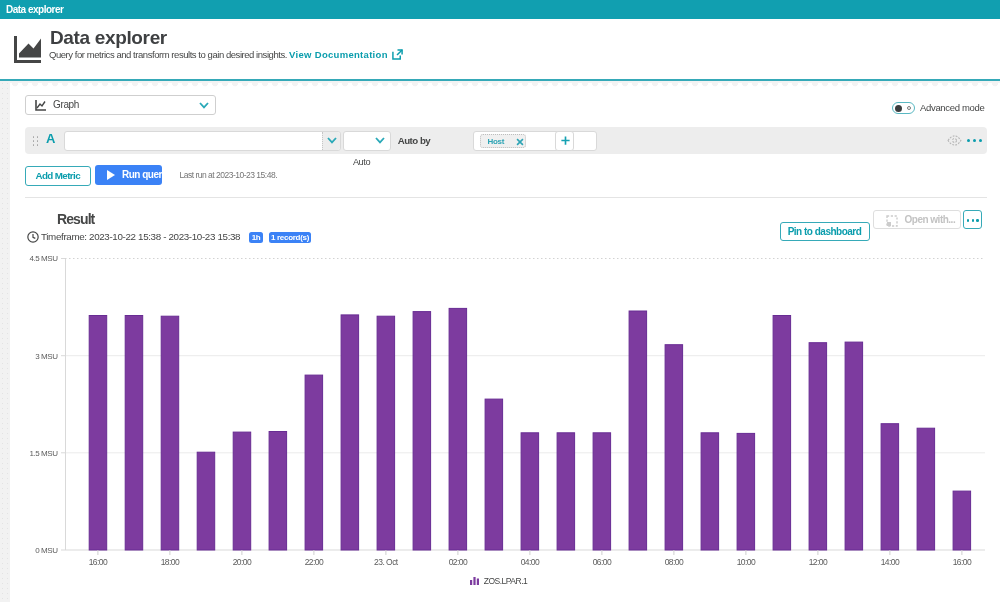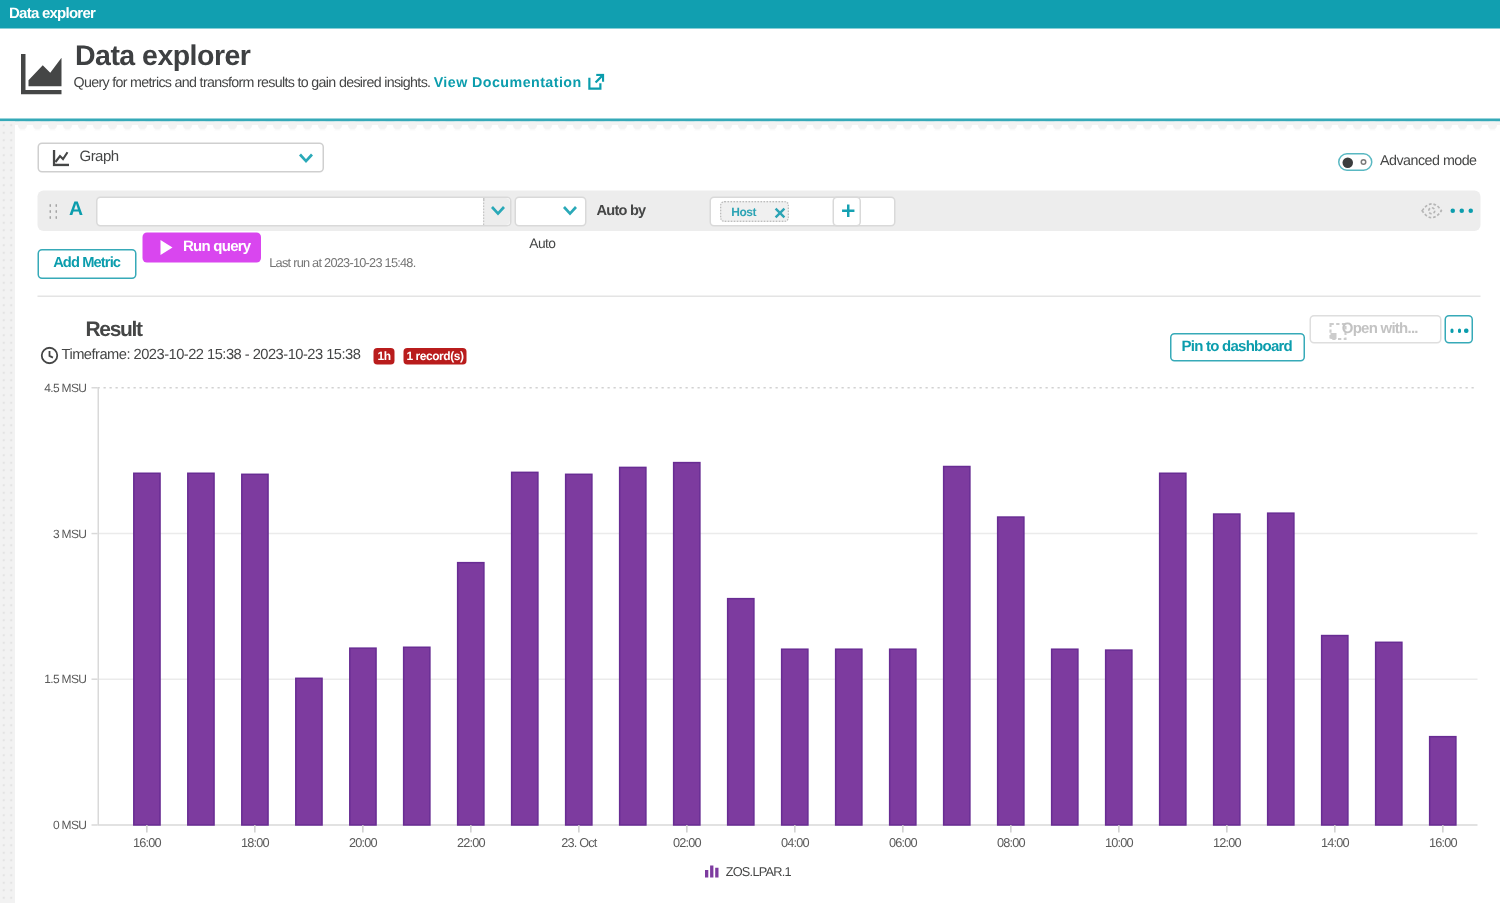--- a/index.html
+++ b/index.html
@@ -54,40 +54,40 @@
 #hosttag svg { position:absolute; left:35px; top:3.5px; }
 #plusbox { left:529.5px; width:19.5px; }
 #plusbox svg { position:absolute; left:5px; top:4.5px; }
 #eyeicon { position:absolute; left:922px; top:8px; }
 #rowdots { position:absolute; left:942px; top:12px; width:16px; height:4px; }
 #rowdots i { position:absolute; top:0; width:3.2px; height:3.2px; background:#0b9dad; border-radius:50%; }
 
 #addmetric { position:absolute; left:25px; top:165.5px; width:65.5px; height:20px; border:1px solid #36aab8;
   border-radius:3px; background:#fff; color:#0b9dad; font-size:9.8px; font-weight:bold; letter-spacing:-0.6px;
   text-align:center; line-height:18px; }
-#runquery { position:absolute; left:95px; top:155px; width:79px; height:20px; background:#d946ef; border-radius:3px; }
+#runquery { position:absolute; left:95px; top:165px; width:67px; height:20px; background:#3b82f6; border-radius:3px; }
 #runquery svg { position:absolute; left:11px; top:5px; }
 #runquery span { position:absolute; left:27px; top:0; line-height:19px; font-size:10px; font-weight:bold; color:#fff; letter-spacing:-0.5px; }
 #lastrun { position:absolute; left:179.5px; top:165px; line-height:20px; font-size:8.5px; color:#757575; letter-spacing:-0.5px; }
 #divider { position:absolute; left:25px; top:197px; width:962px; height:1px; background:#e4e4e4; }
 
 #result { position:absolute; left:25px; top:211px; font-size:14px; font-weight:bold; color:#454646; letter-spacing:-0.9px;margin-left:32px; }
 #tficon { position:absolute; left:27px; top:231px; }
 #tftxt { position:absolute; left:41px; top:228.5px; line-height:16px; font-size:9.8px; color:#454646; letter-spacing:-0.35px; }
-.badge { position:absolute; top:231.5px; height:11px; background:#b91c1c; border-radius:2.5px; color:#fff;
+.badge { position:absolute; top:231.5px; height:11px; background:#3b82f6; border-radius:2.5px; color:#fff;
   font-size:8px; font-weight:bold; text-align:center; line-height:11px; letter-spacing:-0.3px; }
 #b1 { left:249px; width:14px; }
 #b2 { left:269px; width:42px; }
 #pinbtn { position:absolute; left:779.5px; top:210px; width:90px; height:19px; border:1px solid #36aab8;
   border-radius:3px; background:#fff; color:#0b9dad; font-size:10px; font-weight:bold; letter-spacing:-0.5px;
   text-align:center; line-height:17px;margin-top:12px; }
 #openbtn { position:absolute; left:872.5px; top:210px; width:88px; height:19px; border:1px solid #dedede;
   border-radius:3px; background:#fff; }
 #openbtn svg { position:absolute; left:12px; top:3.5px; }
-#openbtn span { position:absolute; left:21px; top:0; line-height:17px; font-size:10px; font-weight:bold; color:#c3c3c3; letter-spacing:-0.5px; }
+#openbtn span { position:absolute; left:31px; top:0; line-height:17px; font-size:10px; font-weight:bold; color:#c3c3c3; letter-spacing:-0.5px; }
 #morebtn { position:absolute; left:962.5px; top:210px; width:19px; height:19px; border:1px solid #36aab8;
   border-radius:3px; background:#fff; }
 #morebtn i { position:absolute; top:8px; width:2.6px; height:2.6px; background:#0b9dad; border-radius:50%; }
 
 #chart { position:absolute; left:0px; top:250px; }
 #legend { position:absolute; left:0px; top:573px; width:996px; text-align:center; font-size:8.5px; color:#454646; letter-spacing:-0.5px; }
 #legend svg { position:relative; top:2px; margin-right:4px; }
 </style>
 </head>
 <body>

